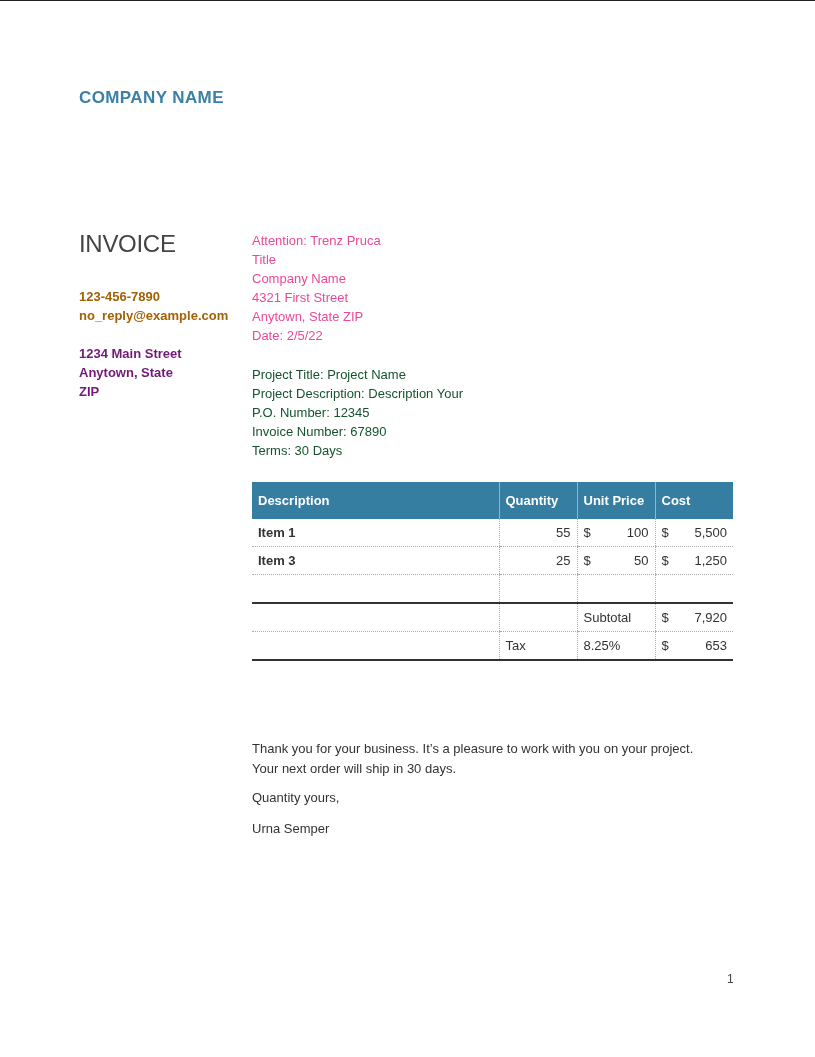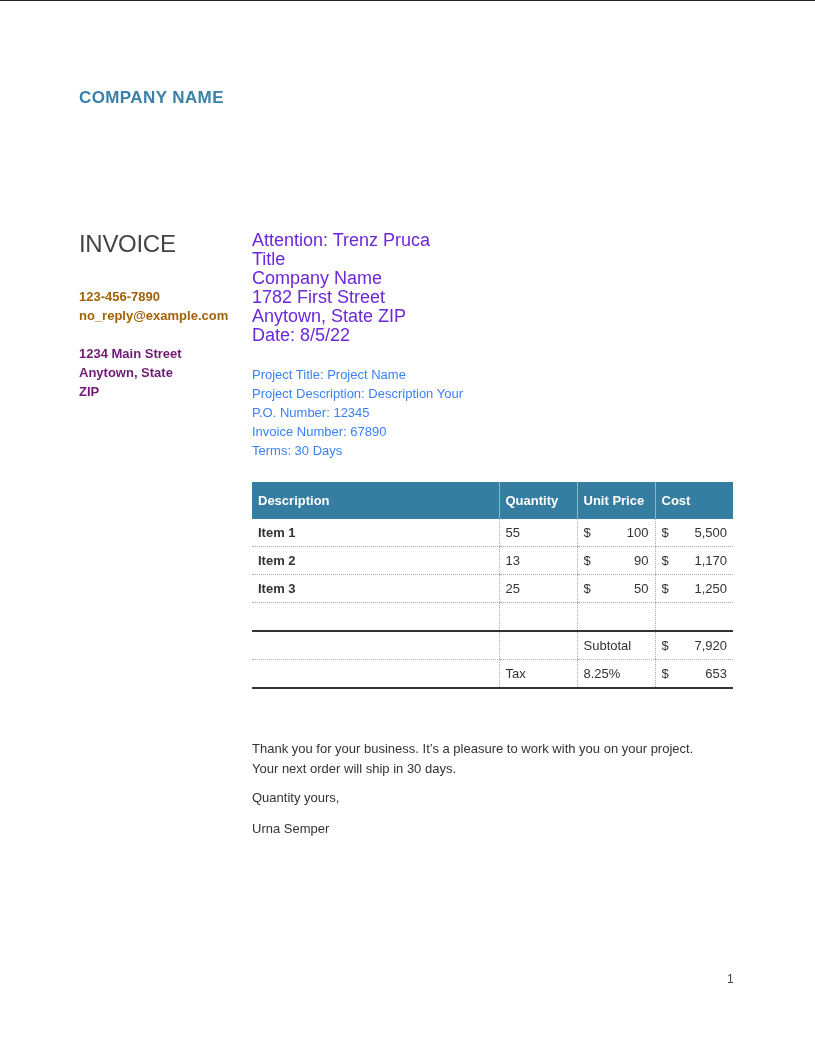--- a/index.html
+++ b/index.html
@@ -4,36 +4,36 @@
 <style>
   html, body { margin: 0; padding: 0; background: #ffffff; }
   body { width: 815px; height: 1057px; position: relative; overflow: hidden;
          font-family: "Liberation Sans", sans-serif; color: #333333; }
   .topline { position: absolute; left: 0; top: 0; width: 815px; height: 1px; background: #222222; }
   .company { position: absolute; left: 79px; top: 88px; font-size: 17px; font-weight: bold;
              color: #3a80a8; letter-spacing: 0.4px; }
   .inv-title { position: absolute; left: 79px; top: 230px; font-size: 24px; color: #444444; font-weight: normal; letter-spacing: -0.3px; }
   .contact { position: absolute; left: 79px; top: 287px; font-size: 13px; color: #a16207; font-weight: bold; line-height: 19px; }
   .addr { position: absolute; left: 79px; top: 344px; font-size: 13px; color: #701a75; font-weight: bold; line-height: 19px; }
-  .recip { position: absolute; left: 252px; top: 231px; font-size: 18px; line-height: 19px; color: #6d28d9; }
-  .project { position: absolute; left: 252px; top: 365px; font-size: 13px; line-height: 19px; color: #3b82f6; }
+  .recip { position: absolute; left: 252px; top: 231px; font-size: 13px; line-height: 19px; color: #ec4899; }
+  .project { position: absolute; left: 252px; top: 365px; font-size: 13px; line-height: 19px; color: #14532d; }
   .line { display: block; white-space: nowrap; }
 
   table.items { position: absolute; left: 252px; top: 482px; width: 481px; border-collapse: collapse;
                 font-size: 13px; color: #333333; table-layout: fixed; }
   table.items col.c1 { width: 247px; }
   table.items col.c2 { width: 78px; }
   table.items col.c3 { width: 78px; }
   table.items col.c4 { width: 78px; }
   table.items th { background: #367ea1; color: #ffffff; font-weight: bold; text-align: left;
                    height: 37px; padding: 0 6px; font-size: 13px; border-left: 1px solid #8fb7cc; }
   table.items th:first-child { border-left: none; }
   table.items td { height: 27px; padding: 0 6px; border-left: 1px dotted #aaaaaa; border-bottom: 1px dotted #aaaaaa; }
   table.items td:first-child { border-left: none; font-weight: bold; }
-  td.num { text-align: left; margin-top: 8px; }
+  td.num { text-align: right; margin-top: 8px; }
   .money { display: flex; justify-content: space-between; }
   tr.empty td { height: 27px; }
   tr.solid-bottom td { border-bottom: 2px solid #333333; }
   tr.sub td { border-bottom: 1px dotted #aaaaaa; }
   tr.tax td { border-bottom: 2px solid #333333; }
   tr.total td { border-bottom: 2px solid #333333; }
 
   .closing { position: absolute; left: 252px; top: 739px; font-size: 13px; line-height: 20px; color: #333333; }
   .sincerely { position: absolute; left: 252px; top: 790px; font-size: 13px; color: #333333; }
   .signer { position: absolute; left: 252px; top: 821px; font-size: 13px; color: #333333; }
@@ -56,23 +56,23 @@
 <div class="addr">
   <span class="line">1234 Main Street</span>
   <span class="line">Anytown, State</span>
   <span class="line">ZIP</span>
 </div>
 
 <div class="recip">
   <span class="line">Attention: Trenz Pruca</span>
   <span class="line">Title</span>
   <span class="line">Company Name</span>
-  <span class="line">1782 First Street</span>
+  <span class="line">4321 First Street</span>
   <span class="line">Anytown, State ZIP</span>
-  <span class="line">Date: 8/5/22</span>
+  <span class="line">Date: 2/5/22</span>
 </div>
 
 <div class="project">
   <span class="line">Project Title: Project Name</span>
   <span class="line">Project Description: Description Your</span>
   <span class="line">P.O. Number: 12345</span>
   <span class="line">Invoice Number: 67890</span>
   <span class="line">Terms: 30 Days</span>
 </div>
 
@@ -98,36 +98,20 @@
       <td>
           <div class="money">
             <span>$</span>
             <span>100</span>
           </div>
         </td>
       <td>
           <div class="money">
             <span>$</span>
             <span>5,500</span>
-          </div>
-        </td>
-    </tr>
-    <tr>
-      <td>Item 2</td>
-      <td class="num">13</td>
-      <td>
-          <div class="money">
-            <span>$</span>
-            <span>90</span>
-          </div>
-        </td>
-      <td>
-          <div class="money">
-            <span>$</span>
-            <span>1,170</span>
           </div>
         </td>
     </tr>
     <tr>
       <td>Item 3</td>
       <td class="num">25</td>
       <td>
           <div class="money">
             <span>$</span>
             <span>50</span>

